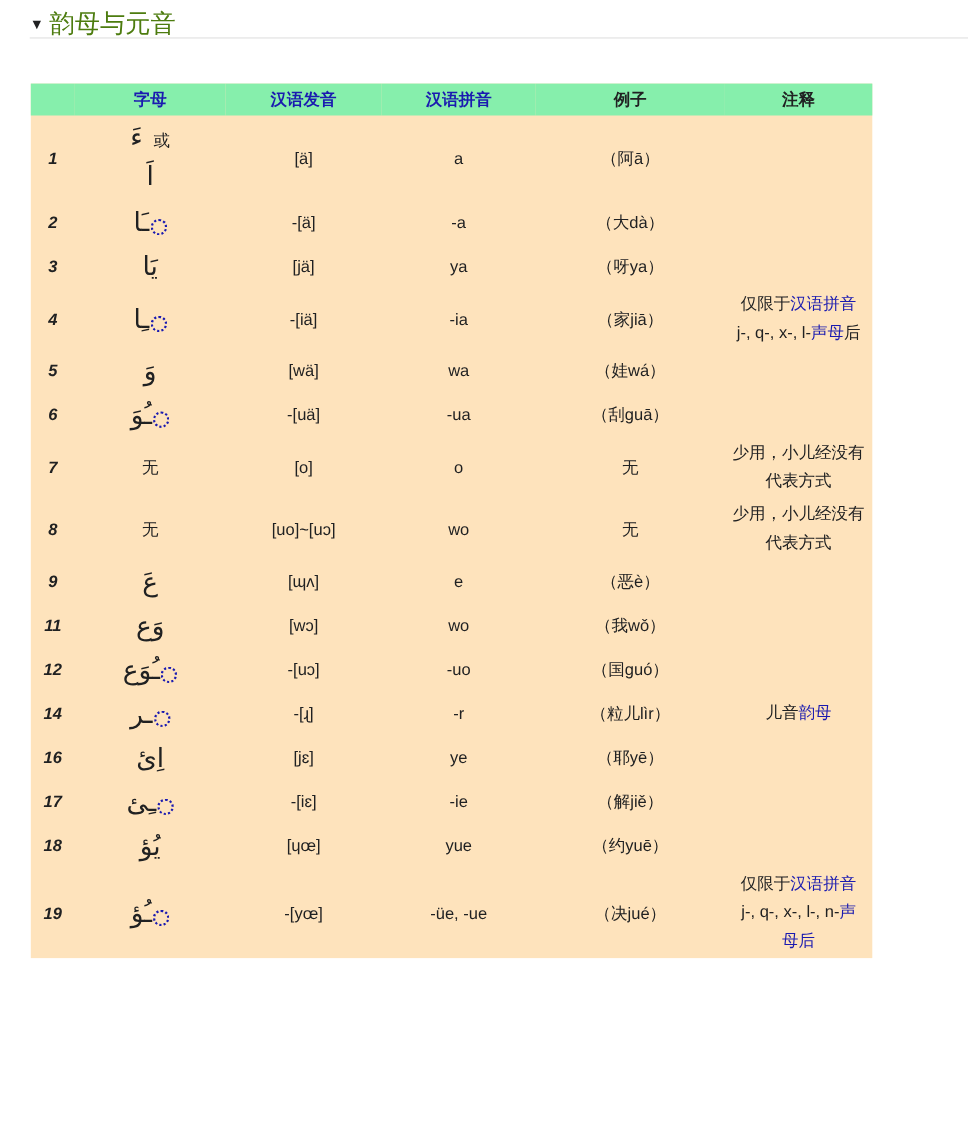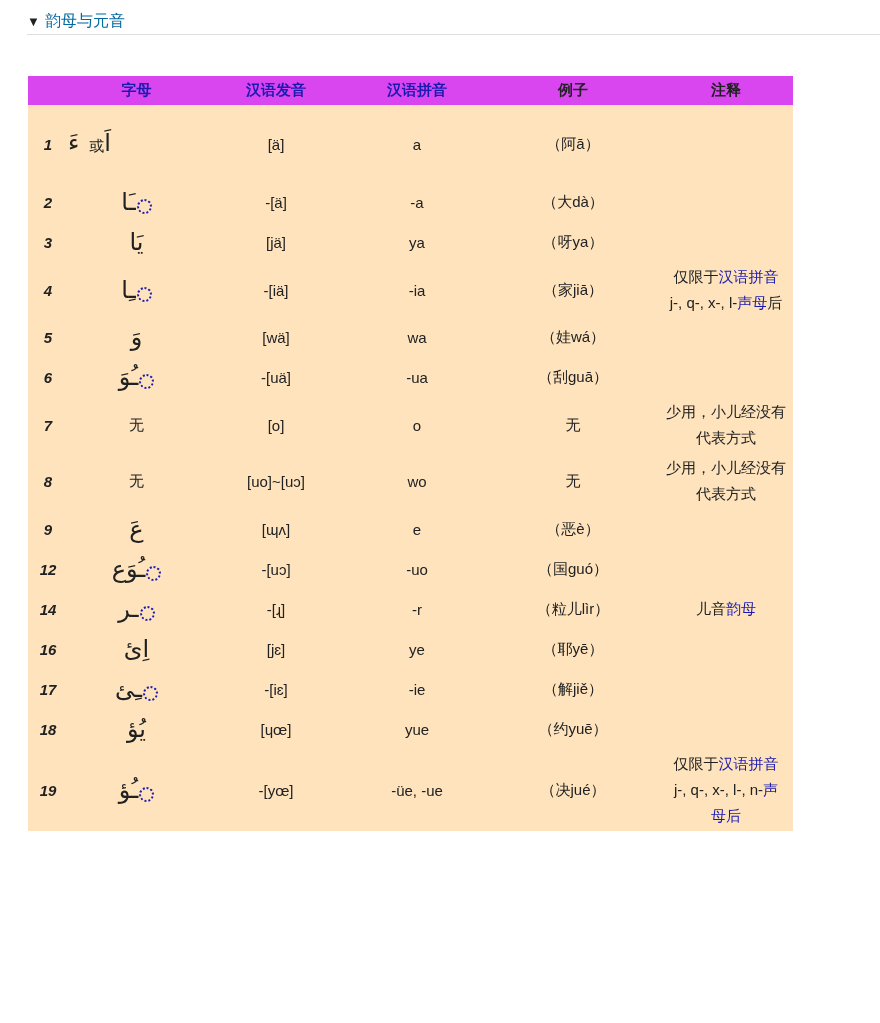--- a/index.html
+++ b/index.html
@@ -1,40 +1,40 @@
 <!DOCTYPE html>
 <html><head>
 <meta charset="utf-8">
 <style>
   html, body { margin:0; padding:0; background:#ffffff; }
   body { width:880px; height:1023px; overflow:hidden; position:relative;
          font-family:"Liberation Sans","DejaVu Sans",sans-serif; color:#202122; }
   .section-head { position:absolute; left:27px; top:8px; right:0; height:26px;
                   border-bottom:1px solid #e0e0e0; display:flex; align-items:center; }
   .section-head .tri { font-size:13px; color:#202122; margin-right:5px; margin-top:1px; }
-  .section-head .title { font-family:"DejaVu Serif",serif; font-size:16px; color:#0369a1; }
+  .section-head .title { font-family:"DejaVu Serif",serif; font-size:23px; color:#4d7c0f; }
   table.vowels { position:absolute; left:28px; top:76px; width:765px;
                  border-collapse:collapse; background:#fee3bc; font-size:15px; }
-  table.vowels th { background:#d946ef; height:29px; font-weight:bold; font-size:15px;
+  table.vowels th { background:#86efac; height:29px; font-weight:bold; font-size:15px;
                     text-align:center; padding:0; }
   th.link { color:#1a1ab0; }
   th.plain { color:#202122; }
   table.vowels td { text-align:center; padding:0; vertical-align:middle; }
   td.num { font-weight:bold; font-style:italic; width:40px; text-align:left; padding-left:14px; font-size:15px;}
   td.letter { width:137px; }
   td.ipa { width:142px; }
   td.pinyin { width:140px; }
   td.ex { width:172px; }
   td.note { width:134px; line-height:26px; font-size:15px; }
   .ar { font-family:"DejaVu Sans",sans-serif; font-size:24px; line-height:32px; direction:rtl; unicode-bidi:isolate; }
   .or { font-size:15px; margin-left:10px; }
   .dc { display:inline-block; width:15px; height:15px; border:2px dotted #1a1ab0; border-radius:50%;
         vertical-align:middle; box-sizing:border-box; margin-left:1px; }
   .lnk { color:#1a1ab0; }
-  .stack { display:flex; flex-direction:row; align-items:center; line-height:30px; }
+  .stack { display:flex; flex-direction:column; align-items:center; line-height:30px; }
 </style>
 </head>
 <body>
 
 <div class="section-head">
   <span class="tri">▼</span>
   <span class="title">韵母与元音</span>
 </div>
 
 <table class="vowels">
@@ -120,20 +120,28 @@
       </tr>
       <tr style="height: 40px;">
     <td class="num">9</td>
     <td class="letter"><span class="ar">عَ</span></td>
     <td class="ipa">[ɰʌ]</td>
     <td class="pinyin">e</td>
     <td class="ex">（恶è）</td>
     <td class="note"><span></span></td>
       </tr>
       <tr style="height: 40px;">
+    <td class="num">11</td>
+    <td class="letter"><span class="ar">وَع</span></td>
+    <td class="ipa">[wɔ]</td>
+    <td class="pinyin">wo</td>
+    <td class="ex">（我wǒ）</td>
+    <td class="note"><span></span></td>
+      </tr>
+      <tr style="height: 40px;">
     <td class="num">12</td>
     <td class="letter"><span class="ar">ـُوَع</span><span class="dc"></span></td>
     <td class="ipa">-[uɔ]</td>
     <td class="pinyin">-uo</td>
     <td class="ex">（国guó）</td>
     <td class="note"><span></span></td>
       </tr>
       <tr style="height: 40px; padding-left: 13px;">
     <td class="num">14</td>
     <td class="letter"><span class="ar">ـر</span><span class="dc"></span></td>

